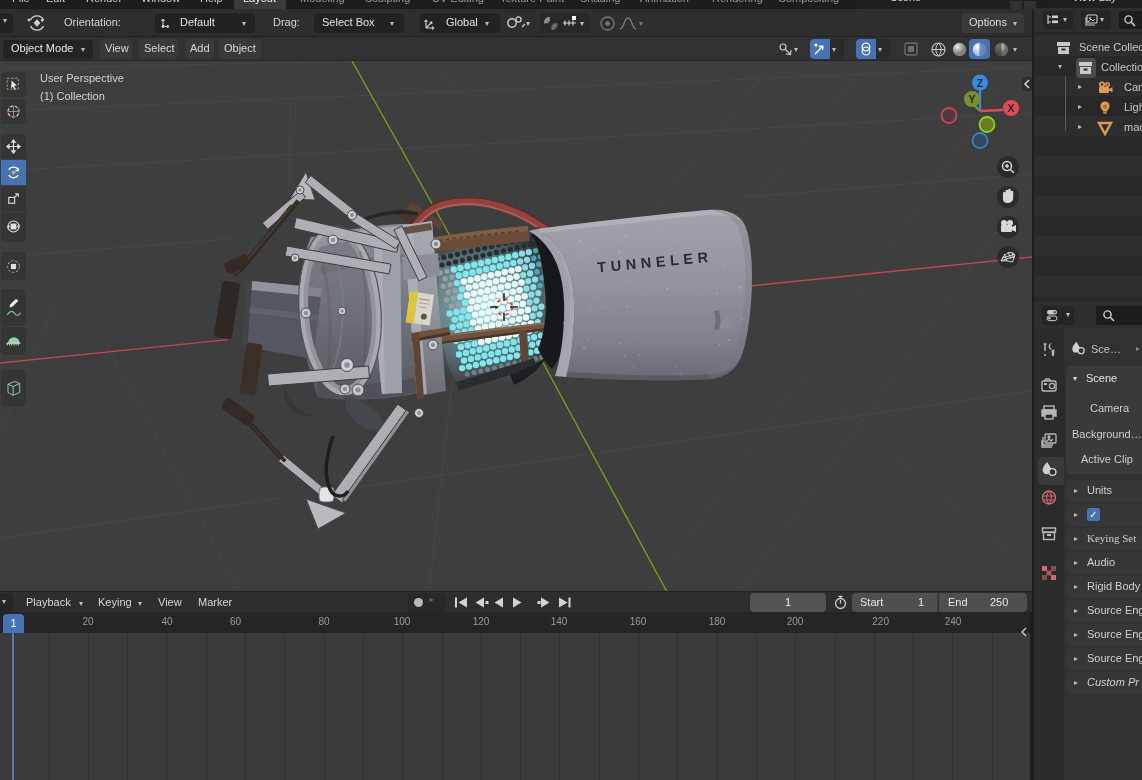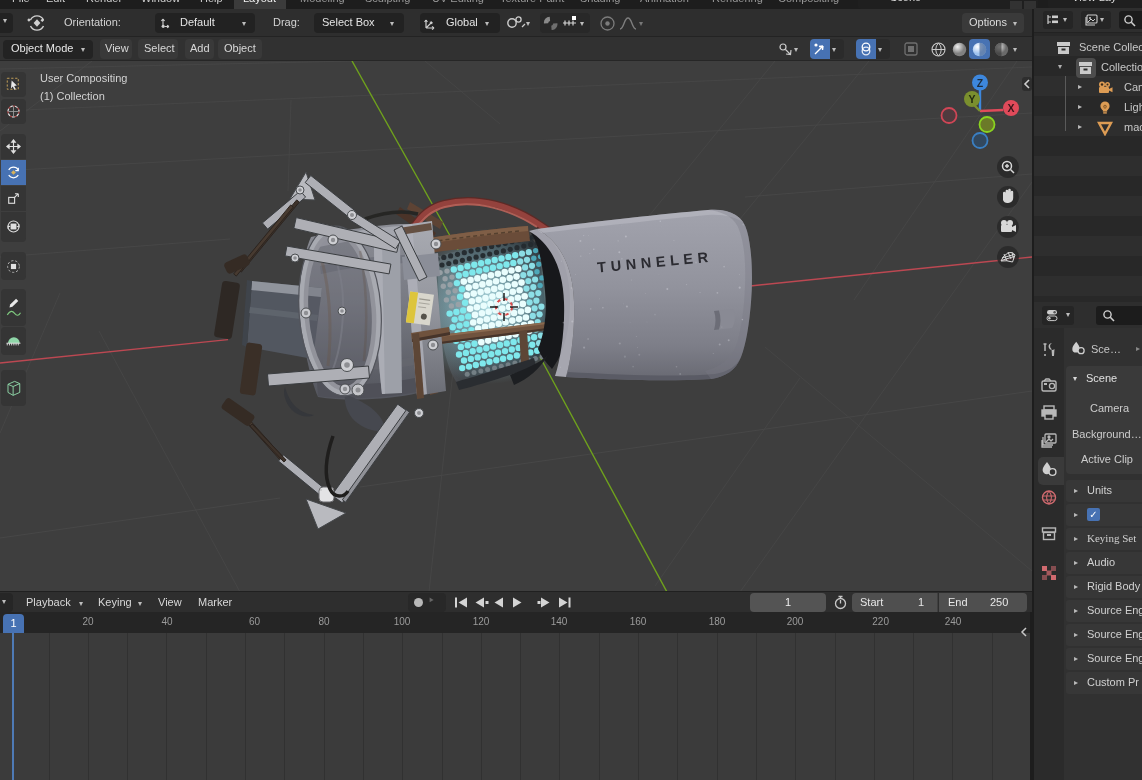--- a/index.html
+++ b/index.html
@@ -758,21 +758,21 @@
       </svg>
 <svg class="abs" style="left:1px;top:266px;" width="25" height="28" viewBox="-4.5 -4 34 36">
 <path d="M5 17 A8 8 0 0 1 21 17 Z" fill="#8fd6a8"></path>
 <path d="M3 17 h19 M4 17 v3 M7 17 v3 M10 17 v3 M13 17 v3 M16 17 v3 M19 17 v3" stroke="#e8e8e8" stroke-width="1.2"></path>
       </svg>
 <svg class="abs" style="left:1px;top:309px;" width="25" height="36" viewBox="-4.5 -4.5 34 45">
 <g fill="none" stroke="#8fd6a8" stroke-width="1.3">
 <path d="M5 13 L14 9 L21 12 L21 24 L12 28 L5 24 Z M5 13 L12 16 L21 12 M12 16 L12 28"></path>
         </g>
       </svg>
-    <div class="abs" style="left:40px;top:11px;color:#d2d2d2;font-size:11px;">User Compositing</div>
+    <div class="abs" style="left:40px;top:11px;color:#d2d2d2;font-size:11px;">User Perspective</div>
     <div class="abs" style="left:40px;top:29px;color:#d2d2d2;font-size:11px;">(1) Collection</div>
   </div>
 
   <div class="abs" style="left:0;top:591px;width:1032px;height:21px;background:#2e2e2e;border-top:1px solid #202020;">
     <div class="abs" style="left:0px;top:1px;width:13px;height:19px;background:#262626;border-radius:0 4px 4px 0;"></div>
     <div class="abs chev" style="left:2px;top:5px;">▾</div>
     <div class="abs txt" style="left:26px;top:4px;">Playback</div><div class="abs chev" style="left:79px;top:7px;">▾</div>
     <div class="abs txt" style="left:98px;top:4px;">Keying</div><div class="abs chev" style="left:138px;top:7px;">▾</div>
     <div class="abs txt" style="left:158px;top:4px;">View</div>
     <div class="abs txt" style="left:198px;top:4px;">Marker</div>
@@ -805,21 +805,21 @@
     <div class="abs" style="left:852px;top:1px;width:86px;height:19px;background:#4f4f4f;border-radius:4px 0 0 4px;border-right:1px solid #404040;"></div>
     <div class="abs txt" style="left:860px;top:4px;color:#e8e8e8;">Start</div>
     <div class="abs txt" style="left:918px;top:4px;color:#e8e8e8;">1</div>
     <div class="abs" style="left:939px;top:1px;width:88px;height:19px;background:#4f4f4f;border-radius:0 4px 4px 0;"></div>
     <div class="abs txt" style="left:948px;top:4px;color:#e8e8e8;">End</div>
     <div class="abs txt" style="left:990px;top:4px;color:#e8e8e8;">250</div>
   </div>
   <div id="ruler" class="abs" style="left:0;top:612px;width:1030px;height:21px;background:#252525;overflow:hidden;">
     <div class="abs" style="left:73px;top:4px;width:30px;text-align:center;color:#9b9b9b;font-size:10px;">20</div>
 <div class="abs" style="left:152px;top:4px;width:30px;text-align:center;color:#9b9b9b;font-size:10px;">40</div>
-<div class="abs" style="left:230px;top:4px;width:30px;text-align:right;color:#9b9b9b;font-size:10px;">60</div>
+<div class="abs" style="left:230px;top:4px;width:30px;text-align:left;color:#9b9b9b;font-size:10px;">60</div>
 <div class="abs" style="left:309px;top:4px;width:30px;text-align:center;color:#9b9b9b;font-size:10px;">80</div>
 <div class="abs" style="left:387px;top:4px;width:30px;text-align:center;color:#9b9b9b;font-size:10px;">100</div>
 <div class="abs" style="left:466px;top:4px;width:30px;text-align:center;color:#9b9b9b;font-size:10px;">120</div>
 <div class="abs" style="left:544px;top:4px;width:30px;text-align:center;color:#9b9b9b;font-size:10px;">140</div>
 <div class="abs" style="left:623px;top:4px;width:30px;text-align:center;color:#9b9b9b;font-size:10px;">160</div>
 <div class="abs" style="left:702px;top:4px;width:30px;text-align:center;color:#9b9b9b;font-size:10px;">180</div>
 <div class="abs" style="left:780px;top:4px;width:30px;text-align:center;color:#9b9b9b;font-size:10px;">200</div>
 <div class="abs" style="left:859px;top:4px;width:30px;text-align:right;color:#9b9b9b;font-size:10px;">220</div>
 <div class="abs" style="left:938px;top:4px;width:30px;text-align:center;color:#9b9b9b;font-size:10px;">240</div>
     <div class="abs" style="left:3px;top:2px;width:21px;height:19px;background:#4772b3;border-radius:4px 4px 0 0;color:#fff;font-size:11px;text-align:center;line-height:18px;">1</div>
@@ -1052,17 +1052,17 @@
 <div class="abs" style="left:40px;top:304px;color:#bbb;font-size:8px;">▸</div>
 <div class="abs txt" style="left:53px;top:302px;color:#d0d0d0;">Source Eng</div>
 <div class="abs" style="left:32px;top:322px;width:78px;height:22px;background:#373737;border-radius:3px 0 0 3px;"></div>
 <div class="abs" style="left:40px;top:328px;color:#bbb;font-size:8px;">▸</div>
 <div class="abs txt" style="left:53px;top:326px;color:#d0d0d0;">Source Eng</div>
 <div class="abs" style="left:32px;top:346px;width:78px;height:22px;background:#373737;border-radius:3px 0 0 3px;"></div>
 <div class="abs" style="left:40px;top:352px;color:#bbb;font-size:8px;">▸</div>
 <div class="abs txt" style="left:53px;top:350px;color:#d0d0d0;">Source Eng</div>
 <div class="abs" style="left:32px;top:370px;width:78px;height:22px;background:#373737;border-radius:3px 0 0 3px;"></div>
 <div class="abs" style="left:40px;top:376px;color:#bbb;font-size:8px;">▸</div>
-<div class="abs txt" style="left:53px;top:374px;color:#d0d0d0;">Custom Pr</div>
+<div class="abs txt" style="left:53px;top:374px;color:#d0d0d0;font-style:italic;">Custom Pr</div>
       </div>
   </div>
 
 </div>
 
 </body></html>

